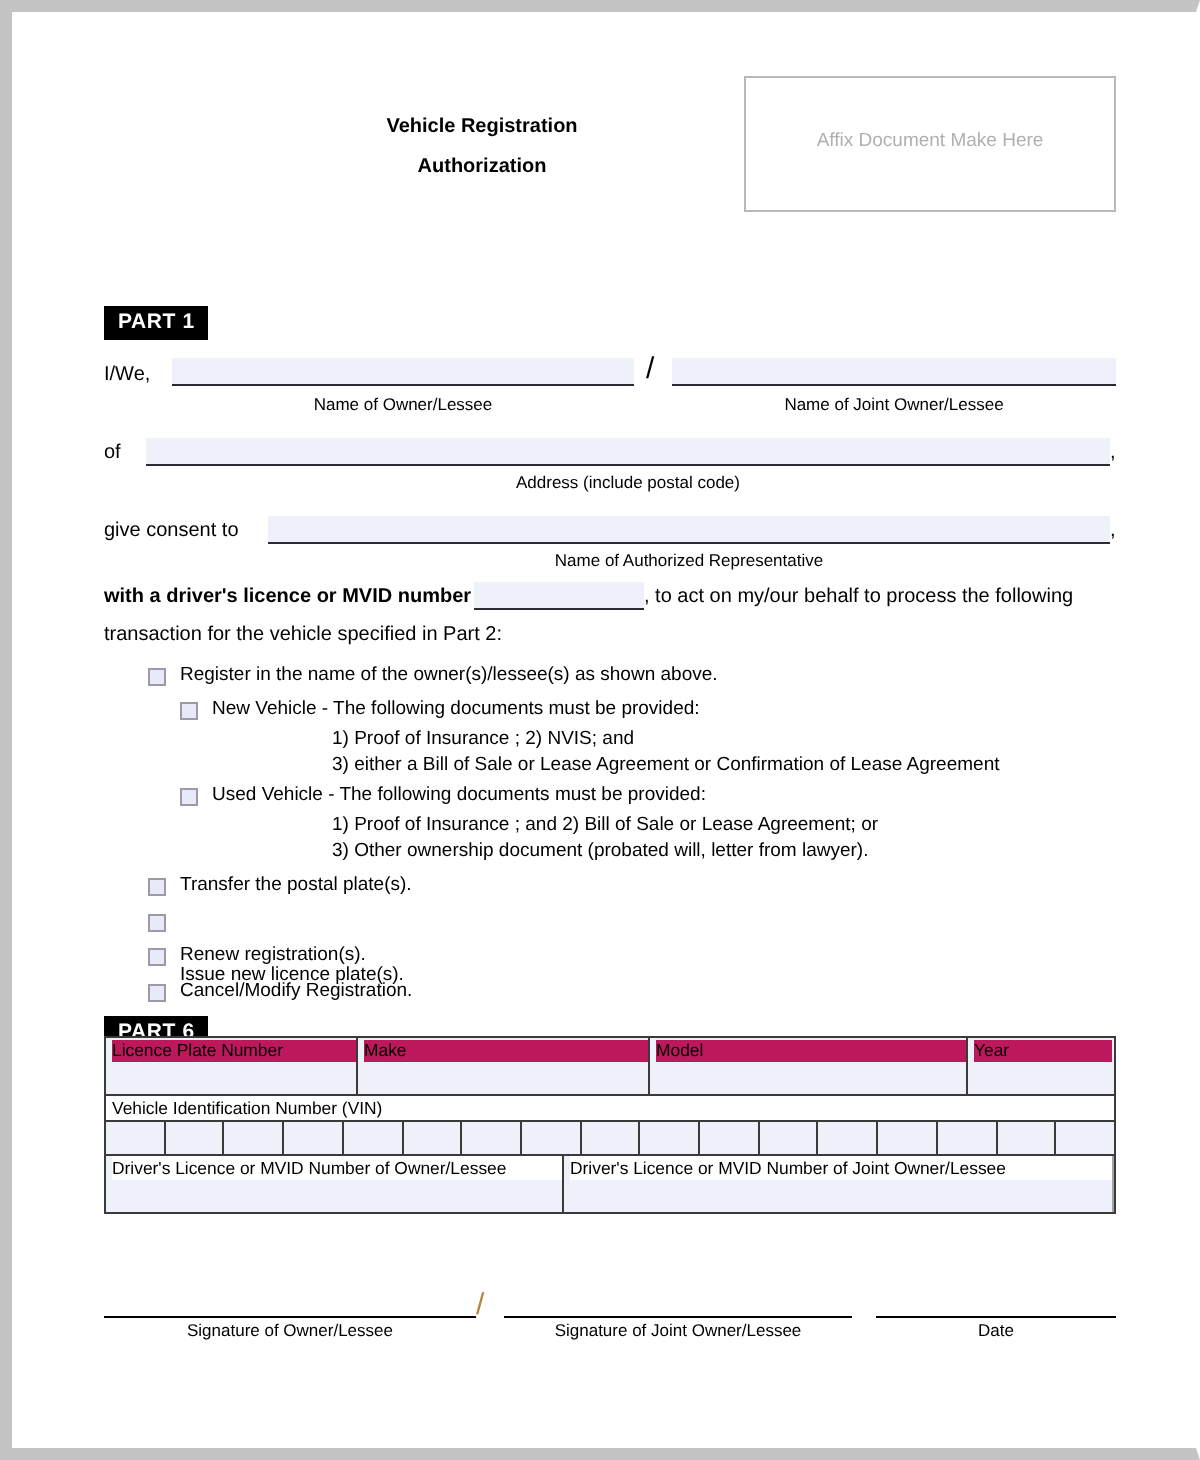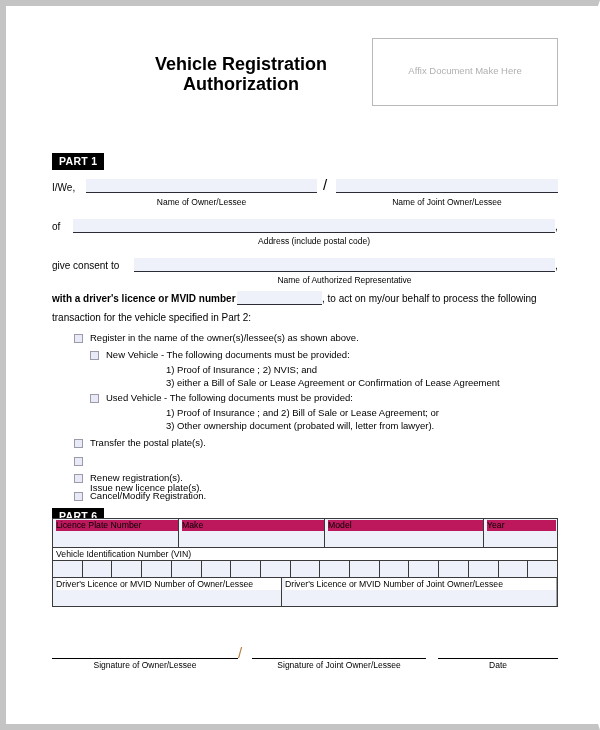--- a/index.html
+++ b/index.html
@@ -39,21 +39,21 @@
     top: 32px;
     width: 512px;
     height: 78px;
   }
   .doc-title {
     position: absolute;
     left: 80px;
     top: 16px;
     width: 230px;
     text-align: center;
-    font-size: 18px;
+    font-size: 10px;
     font-weight: bold;
     line-height: 20px;
     color: #000;
   }
   .doc-title span { display: block; }
   .affix-box {
     position: absolute;
     left: 326px;
     top: 0px;
     width: 186px;

